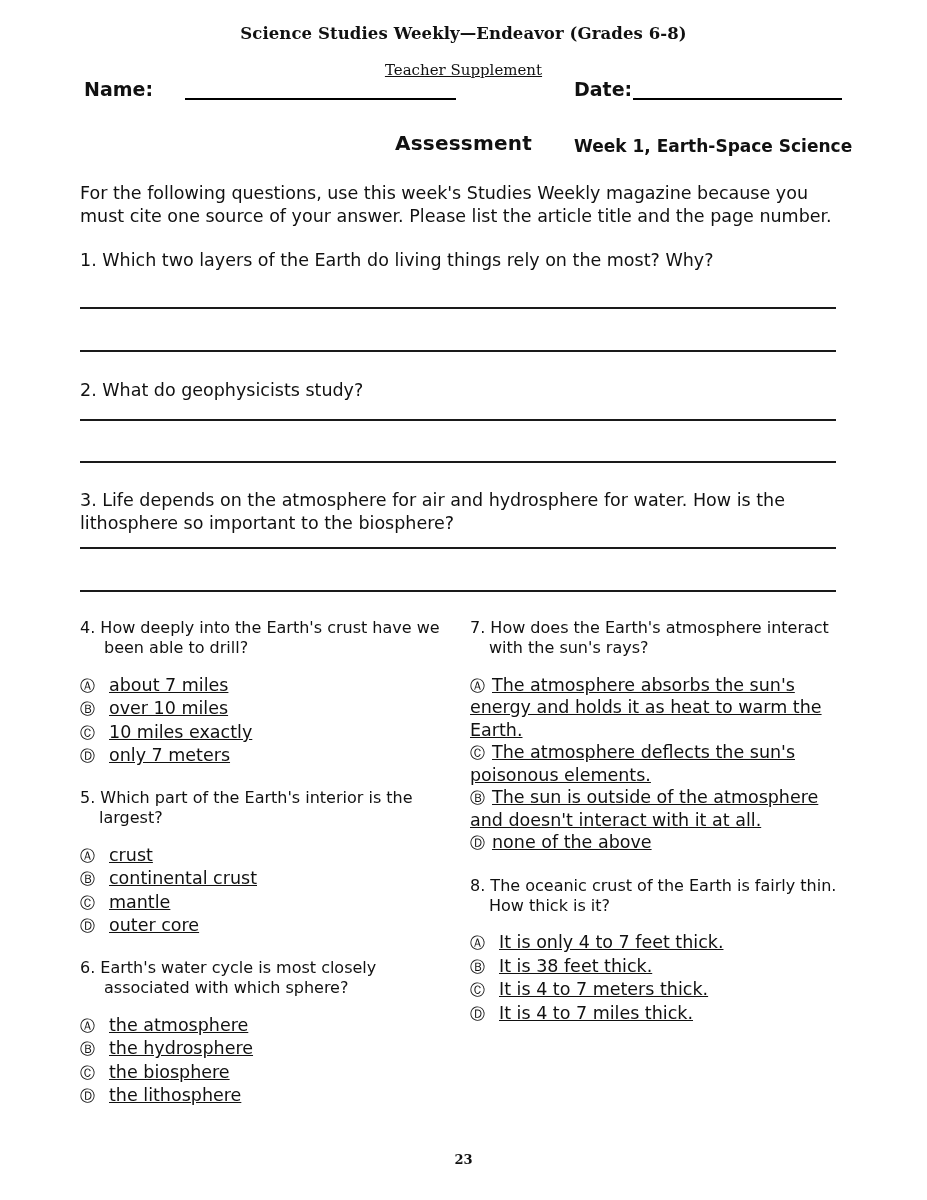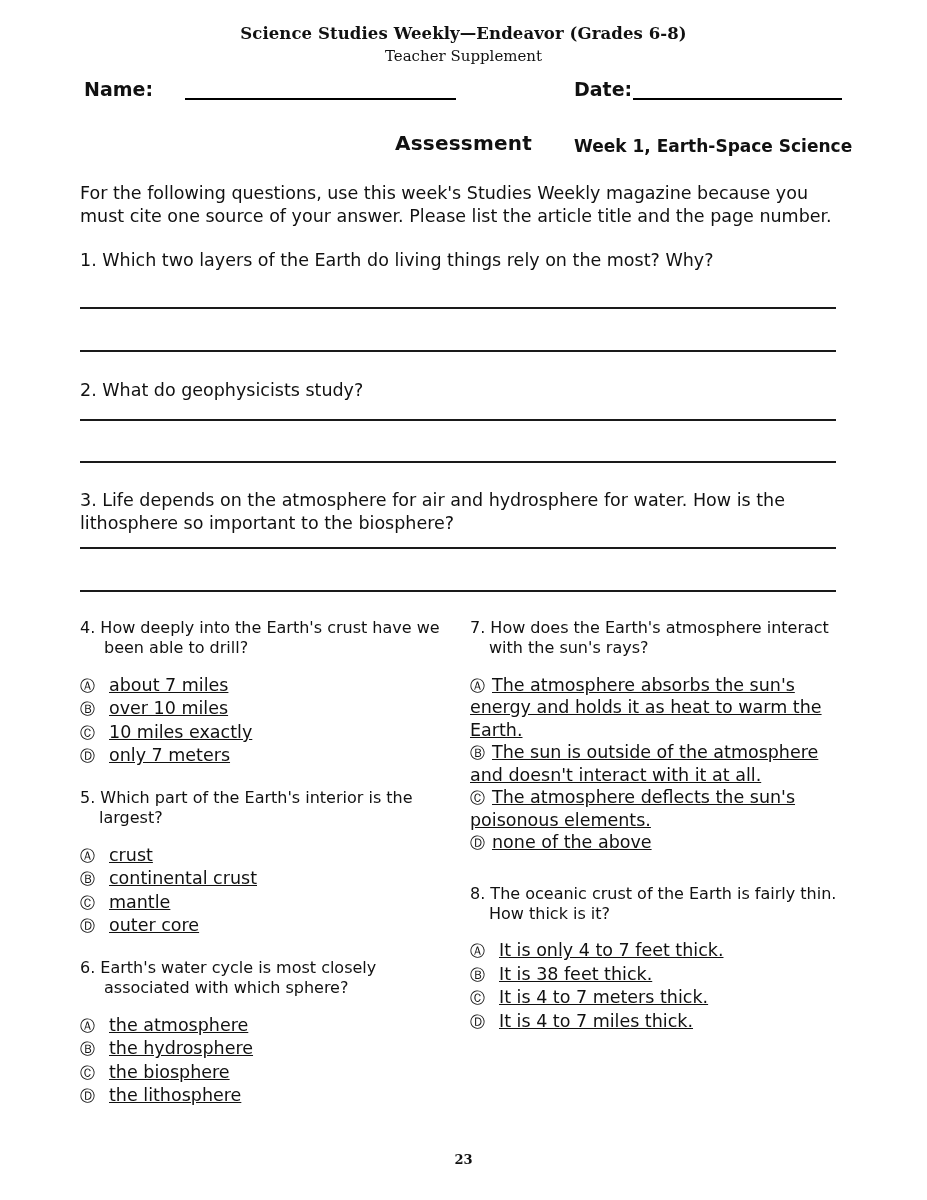--- a/index.html
+++ b/index.html
@@ -35,21 +35,22 @@
   .doc-title {
     font-size: 16.5px;
     font-weight: bold;
     letter-spacing: 0.1px;
     line-height: 1.25;
   }
   .doc-subtitle {
     font-size: 15px;
     font-weight: normal;
     line-height: 1.35;
-    margin-top: 1px;
+    margin-top: 15px;
+    text-decoration: underline;
   }
 
   
   .idrow {
     position: absolute;
     top: 80px;
     left: 80px;
     width: 762px;
     height: 48px;
   }
@@ -310,31 +311,31 @@
             <span class="choice-letter">Ⓓ</span>
             <span class="choice-text">the lithosphere</span>
           </div>
         </div>
       </div>
 
     </div>
 
     <div class="col col-right">
 
-      <div class="mcq" style="margin-bottom:30px">
+      <div class="mcq" style="margin-bottom:22px">
         <div class="mcq-stem mcq-stem-tight">7.  How does the Earth's atmosphere interact with the sun's rays?</div>
         <div class="choices">
           <div class="choice-flow">
             <span class="choice-letter">Ⓐ</span><span class="choice-text">The atmosphere absorbs the sun's energy and holds it as heat to warm the Earth.</span>
           </div>
           <div class="choice-flow">
+            <span class="choice-letter">Ⓒ</span><span class="choice-text">The atmosphere deflects the sun's poisonous elements.</span>
+          </div>
+          <div class="choice-flow">
             <span class="choice-letter">Ⓑ</span><span class="choice-text">The sun is outside of the atmosphere and doesn't interact with it at all.</span>
-          </div>
-          <div class="choice-flow">
-            <span class="choice-letter">Ⓒ</span><span class="choice-text">The atmosphere deflects the sun's poisonous elements.</span>
           </div>
           <div class="choice-flow">
             <span class="choice-letter">Ⓓ</span><span class="choice-text">none of the above</span>
           </div>
         </div>
       </div>
 
       <div class="mcq">
         <div class="mcq-stem mcq-stem-tight">8.  The oceanic crust of the Earth is fairly thin. How thick is it?</div>
         <div class="choices">

